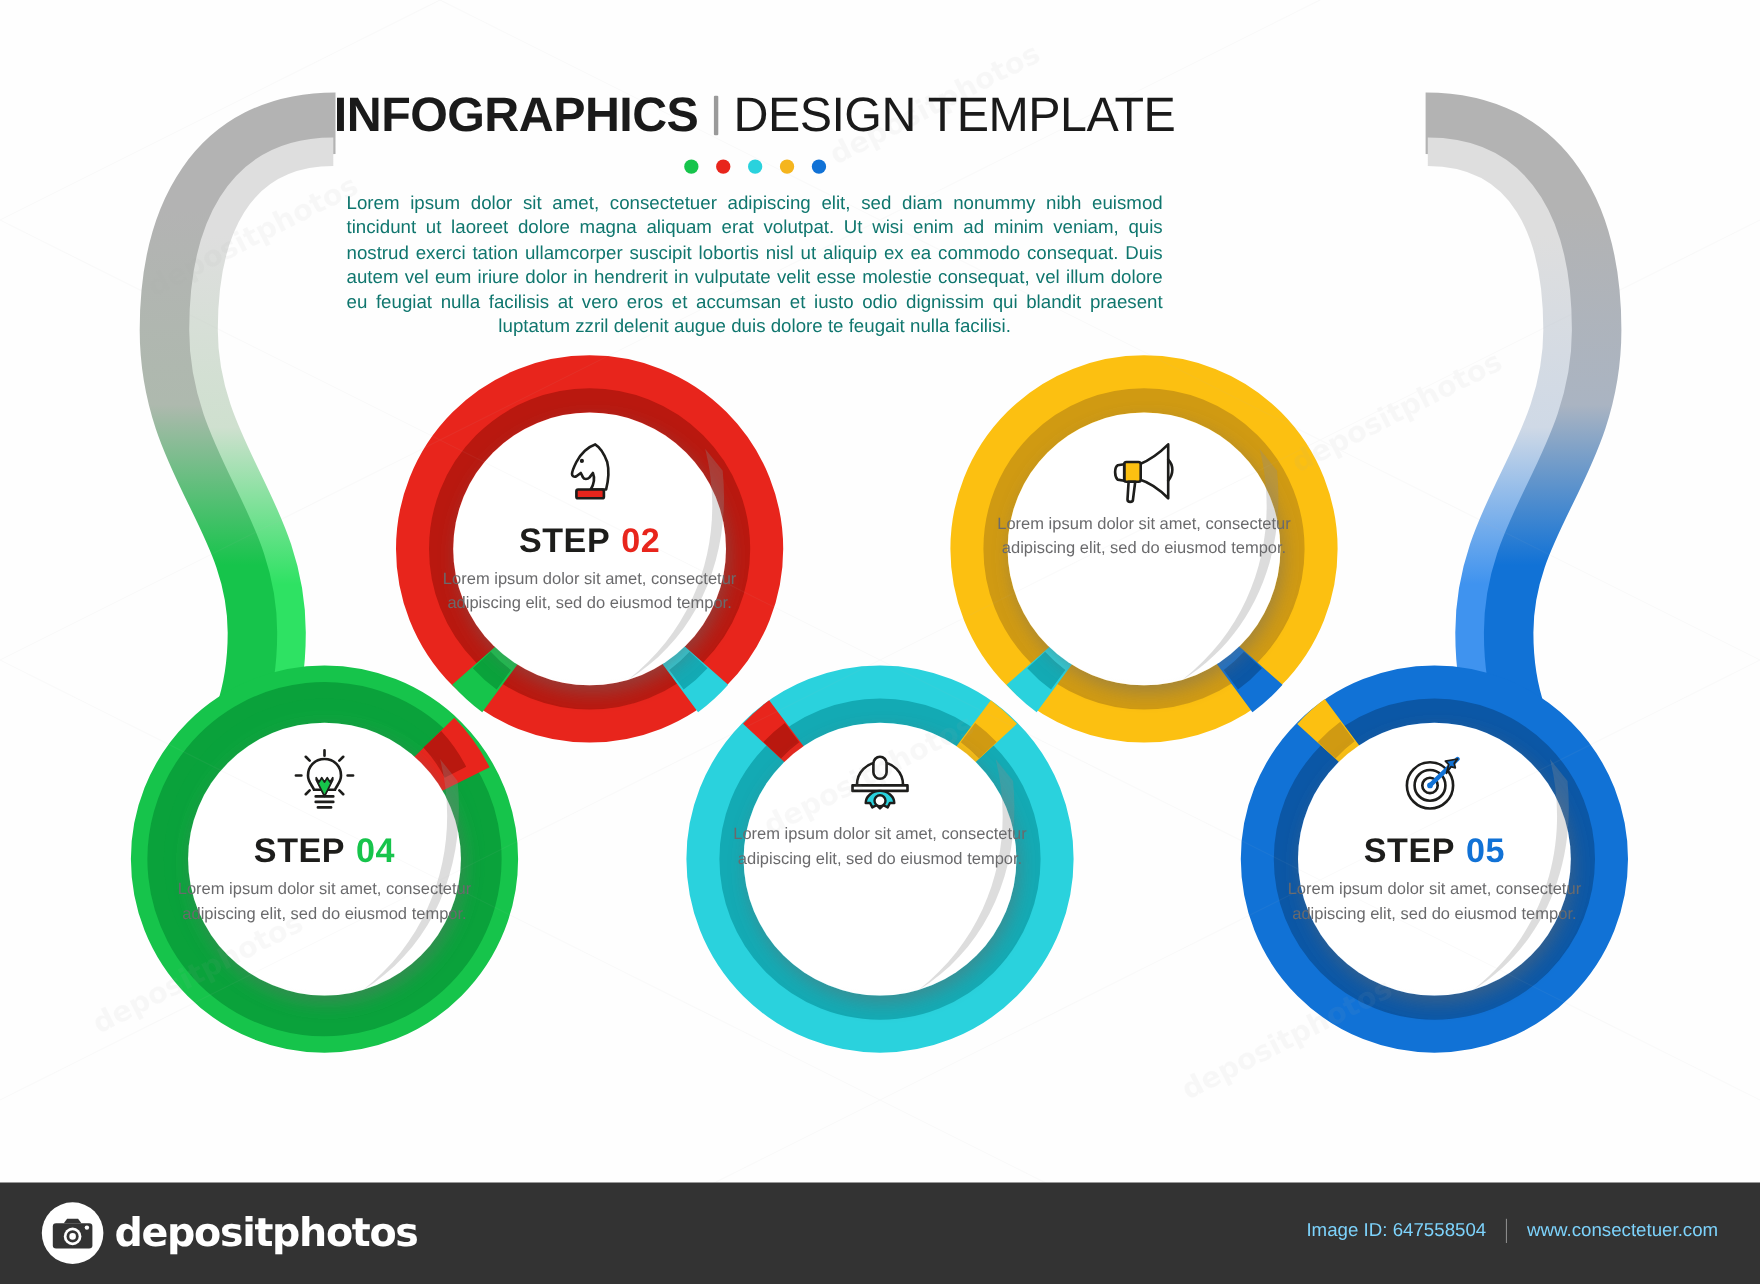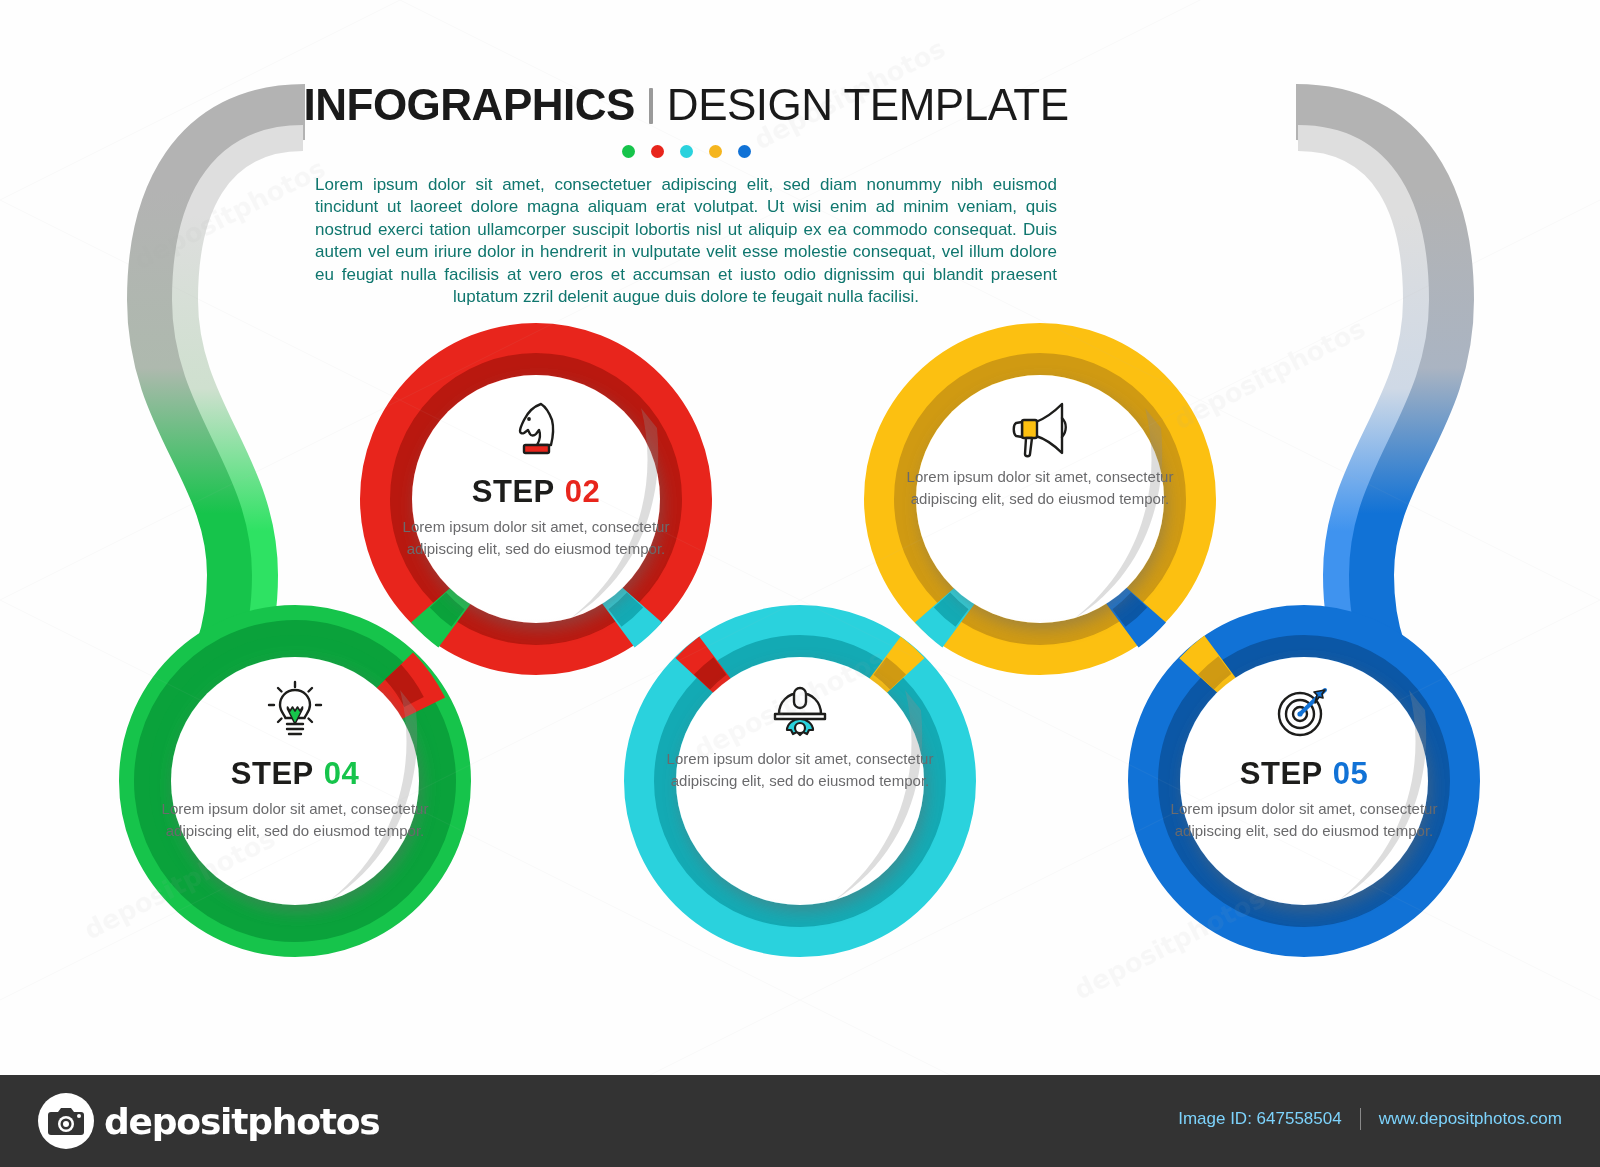--- a/index.html
+++ b/index.html
@@ -354,17 +354,17 @@
           <circle cx="20" cy="19" r="5.5" fill="#333333"></circle>
           <circle cx="20" cy="19" r="3" fill="#ffffff"></circle>
           <circle cx="33" cy="11" r="2" fill="#ffffff"></circle>
         </svg>
       </span>
       <span class="logo-text">depositphotos</span>
     </div>
     <div class="foot-right">
       <span>Image ID: 647558504</span>
       <span class="foot-div"></span>
-      <span>www.depositphotos.com</span>
+      <span>www.consectetuer.com</span>
     </div>
   </div>
 
 </div>
 
 </body></html>

